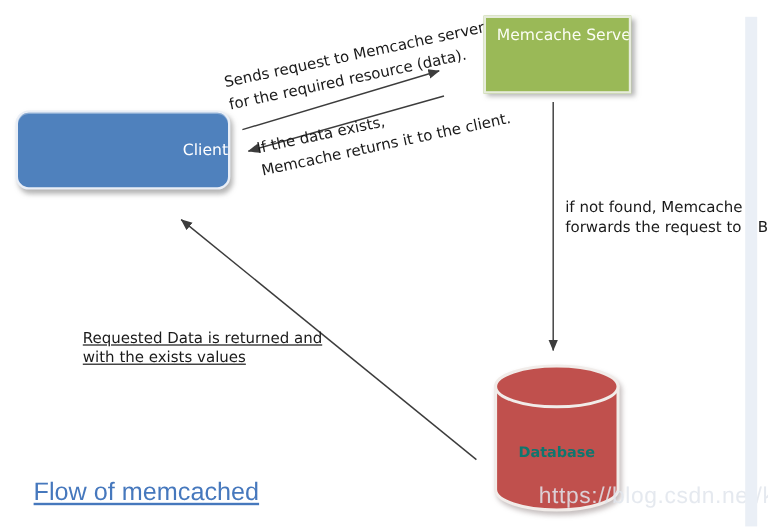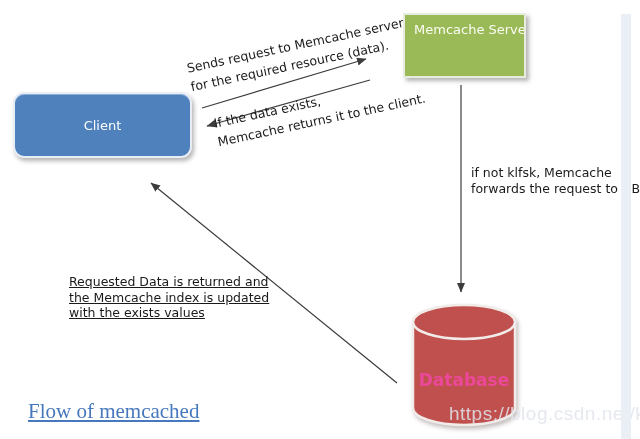--- a/index.html
+++ b/index.html
@@ -9,49 +9,49 @@
   }
   .stage svg { display:block; }
   .arrows { position:absolute; left:0; top:0; }
   .arrows line { stroke-width:1.2; fill:none; }
 
   .node { position:absolute; box-sizing:border-box; }
   .node-client {
     left:13px; top:92px; width:179px; height:66px;
     border-radius:11px; border:2px solid #e9eef6;
     box-shadow:2px 3px 4px rgba(120,120,120,0.55), inset 0 1px 0 rgba(255,255,255,0.35);
-    display:flex; align-items:center; justify-content:center;
+    display:flex; align-items:center; justify-content:flex-end;
     color:#fefeff; font-size:13px;
   }
   .node-memcache {
     left:403px; top:13px; width:123px; height:65px;
     border:2px solid #e7ecdc;
     box-shadow:3px 3px 4px rgba(110,110,110,0.5);
     color:#fbfdf4; font-size:13px; padding:7px 0 0 9px;
     white-space:nowrap; overflow:hidden;
   }
   .cylinder { position:absolute; left:406px; top:297px;
     filter:drop-shadow(2px 3px 2px rgba(90,70,70,0.35)); }
   .db-label {
     position:absolute; left:413px; top:370px; width:102px; text-align:center;
-    color:#ec4899; font-weight:bold; font-size:17px;
+    color:#0f766e; font-weight:bold; font-size:12px;
   }
 
   .edge-label { position:absolute; font-size:12.5px; color:#1a1a1a; }
   .edge-label div { white-space:nowrap; }
   .lbl-straight { line-height:15.5px; }
   .lbl-rotated  { line-height:19px; transform:rotate(-12deg); transform-origin:0 0; }
   .lbl-request    { left:185px; top:59px; }
   .lbl-return     { left:212px; top:114px; }
   .lbl-db-forward { left:471px; top:165px; }
   .lbl-db-return  { left:69px;  top:274px;text-decoration:underline; }
 
   .page-title {
     position:absolute; left:28px; top:399px;
-    font-family:Liberation Serif, serif; font-size:21px;
+    font-family:Liberation Sans, sans-serif; font-size:21px;
     text-decoration:underline; cursor:pointer;
   }
   .watermark {
     position:absolute; left:449px; top:403px;
     font-family:"Liberation Sans", sans-serif; font-size:19px;
     letter-spacing:0.5px; white-space:nowrap;
   }
   .page-divider {
     position:absolute; left:621px; top:14px; width:10px; height:425px;
     background:#eaeff6;
@@ -92,27 +92,26 @@
     <div>Sends request to Memcache server</div>
     <div>for the required resource (data).</div>
   </div>
 
   <div class="edge-label lbl-rotated lbl-return">
     <div>If the data exists,</div>
     <div>Memcache returns it to the client.</div>
   </div>
 
   <div class="edge-label lbl-straight lbl-db-forward">
-    <div>if not klfsk, Memcache</div>
+    <div>if not found, Memcache</div>
     <div>forwards the request to DB</div>
   </div>
 
   <div class="edge-label lbl-straight lbl-db-return">
     <div>Requested Data is returned and</div>
-    <div>the Memcache index is updated</div>
     <div>with the exists values</div>
   </div>
 
   <a class="page-title" style="color: rgb(70, 120, 189);">Flow of memcached</a>
 
   <div class="watermark" style="color: rgba(224, 229, 236, 0.85);">https://blog.csdn.net/klfsk</div>
 
   <div class="page-divider"></div>
 
 </div>

